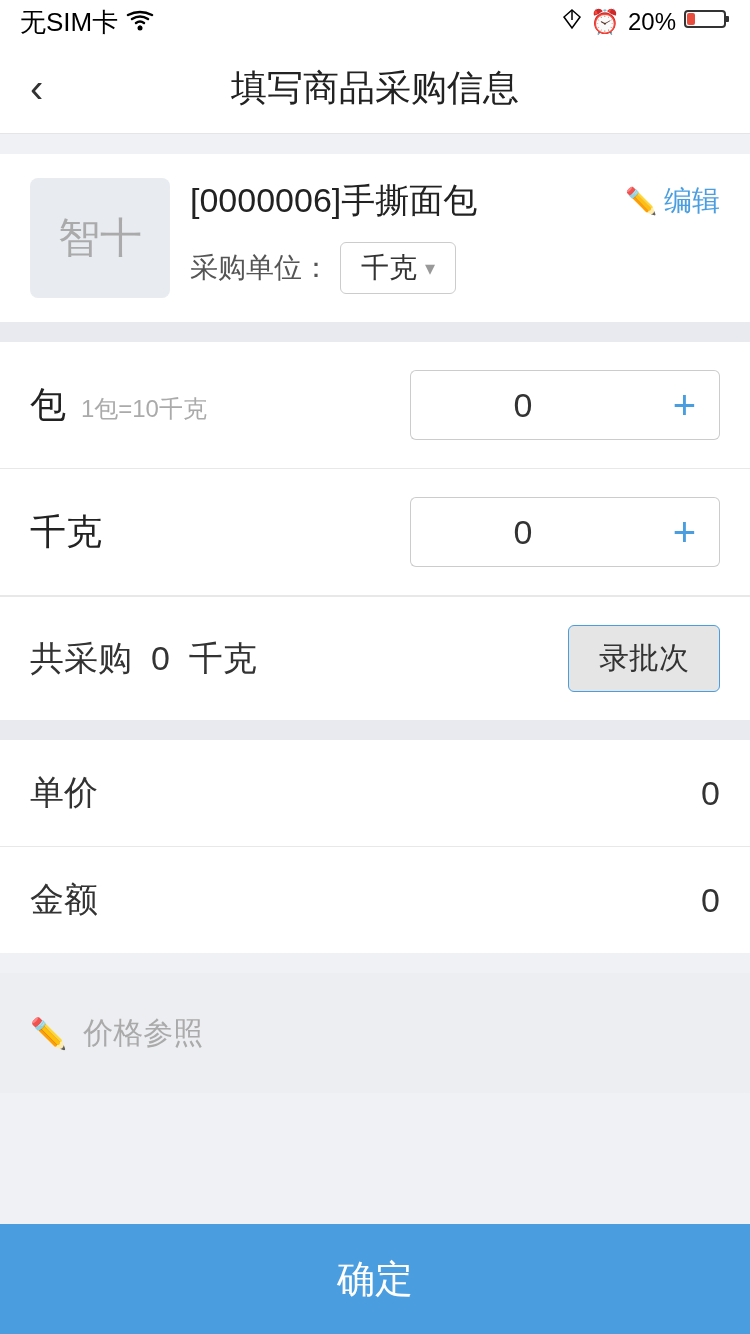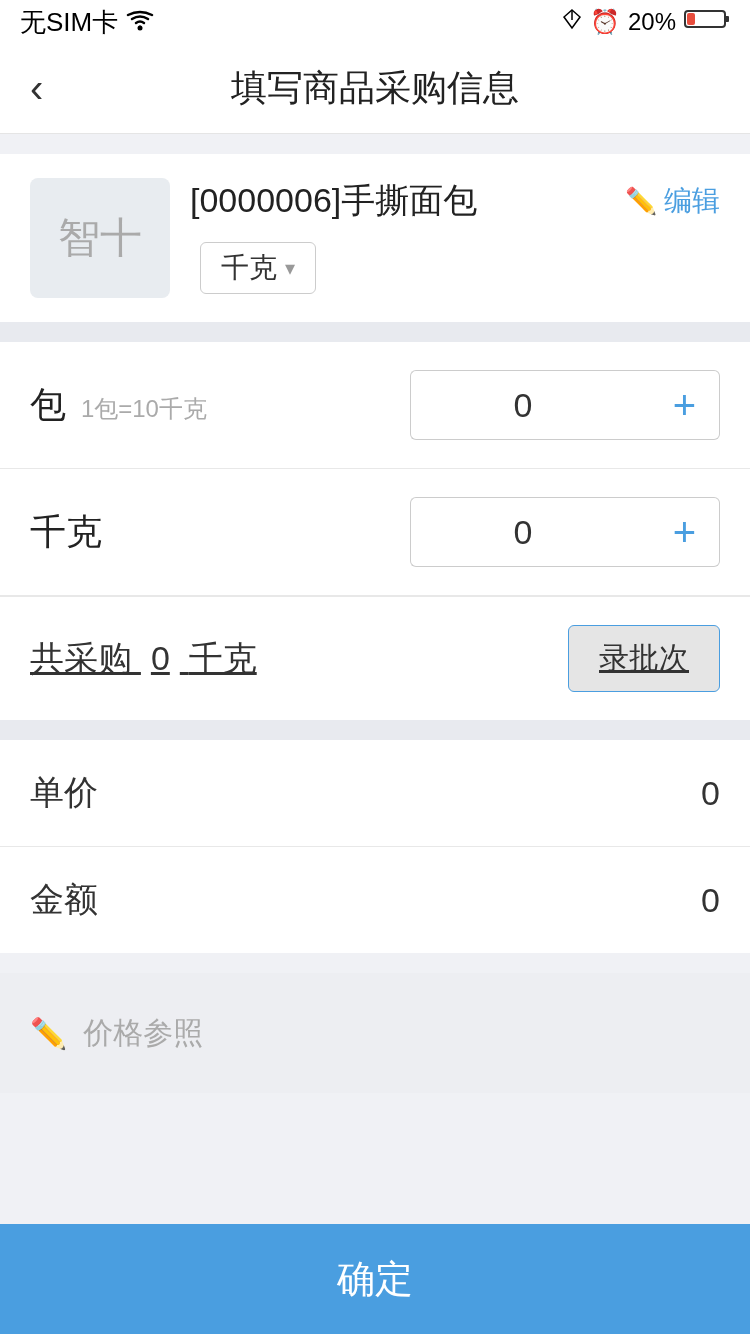--- a/index.html
+++ b/index.html
@@ -229,21 +229,20 @@
     }
 
     
     .summary-row {
       display: flex;
       align-items: center;
       justify-content: space-between;
       padding: 28px 30px;
       background: #fff;
       border-top: 1px solid #e8e8e8;
-      text-decoration: underline;
     }
     .summary-text {
       font-size: 34px;
       color: #333;
     }
     .batch-btn {
       border: 1px solid #4a9ee0;
       border-radius: 6px;
       padding: 12px 30px;
       font-size: 30px;
@@ -370,20 +369,21 @@
         <span class="product-name">
           <span>[0000006]</span><span>手撕面包</span>
         </span>
         <div class="edit-btn">
           <span class="edit-icon">✏️</span>
           <span>编辑</span>
         </div>
       </div>
       <div class="product-unit-row">
         <div style="display:flex;align-items:center;">
+          <span class="unit-label">采购单位：</span>
           <div class="unit-select">
             <span>千克</span>
             <span class="chevron">▾</span>
           </div>
         </div>
       </div>
     </div>
   </div>
 
   <div class="section-divider"></div>

